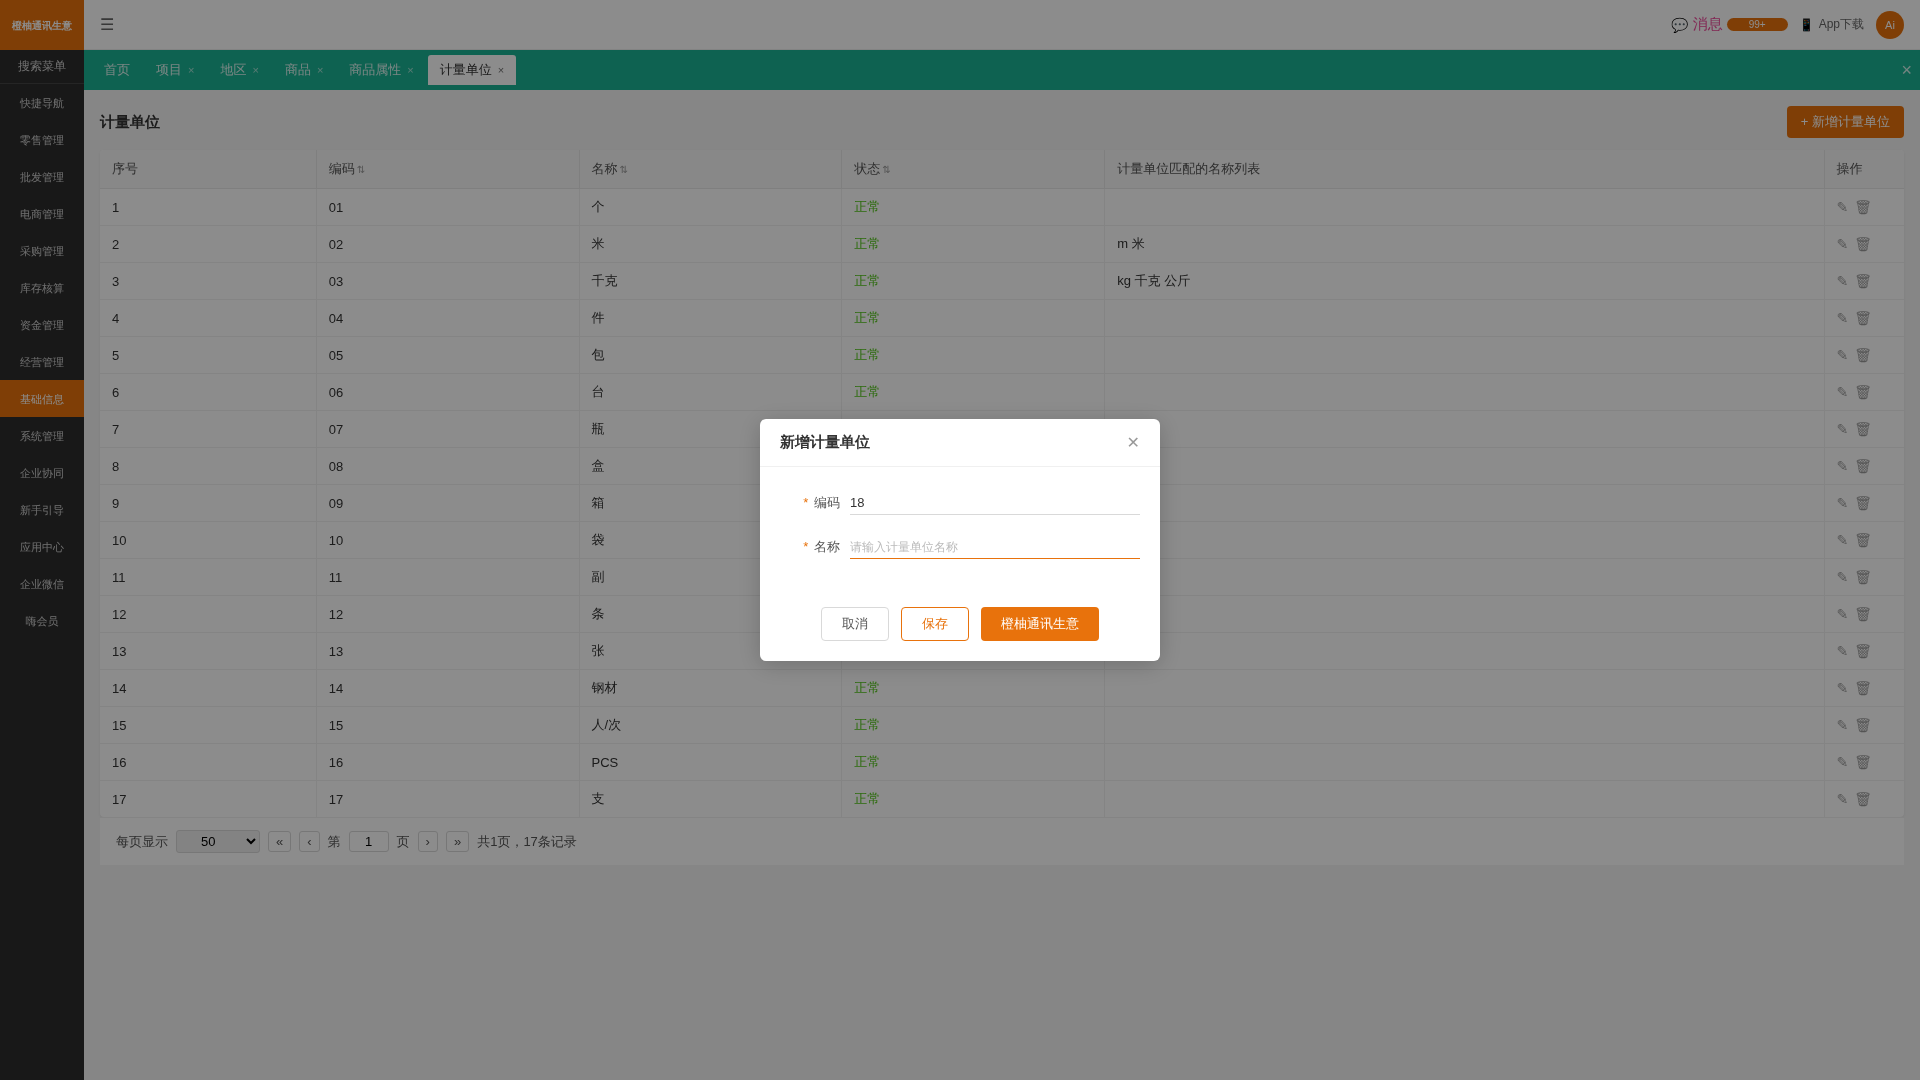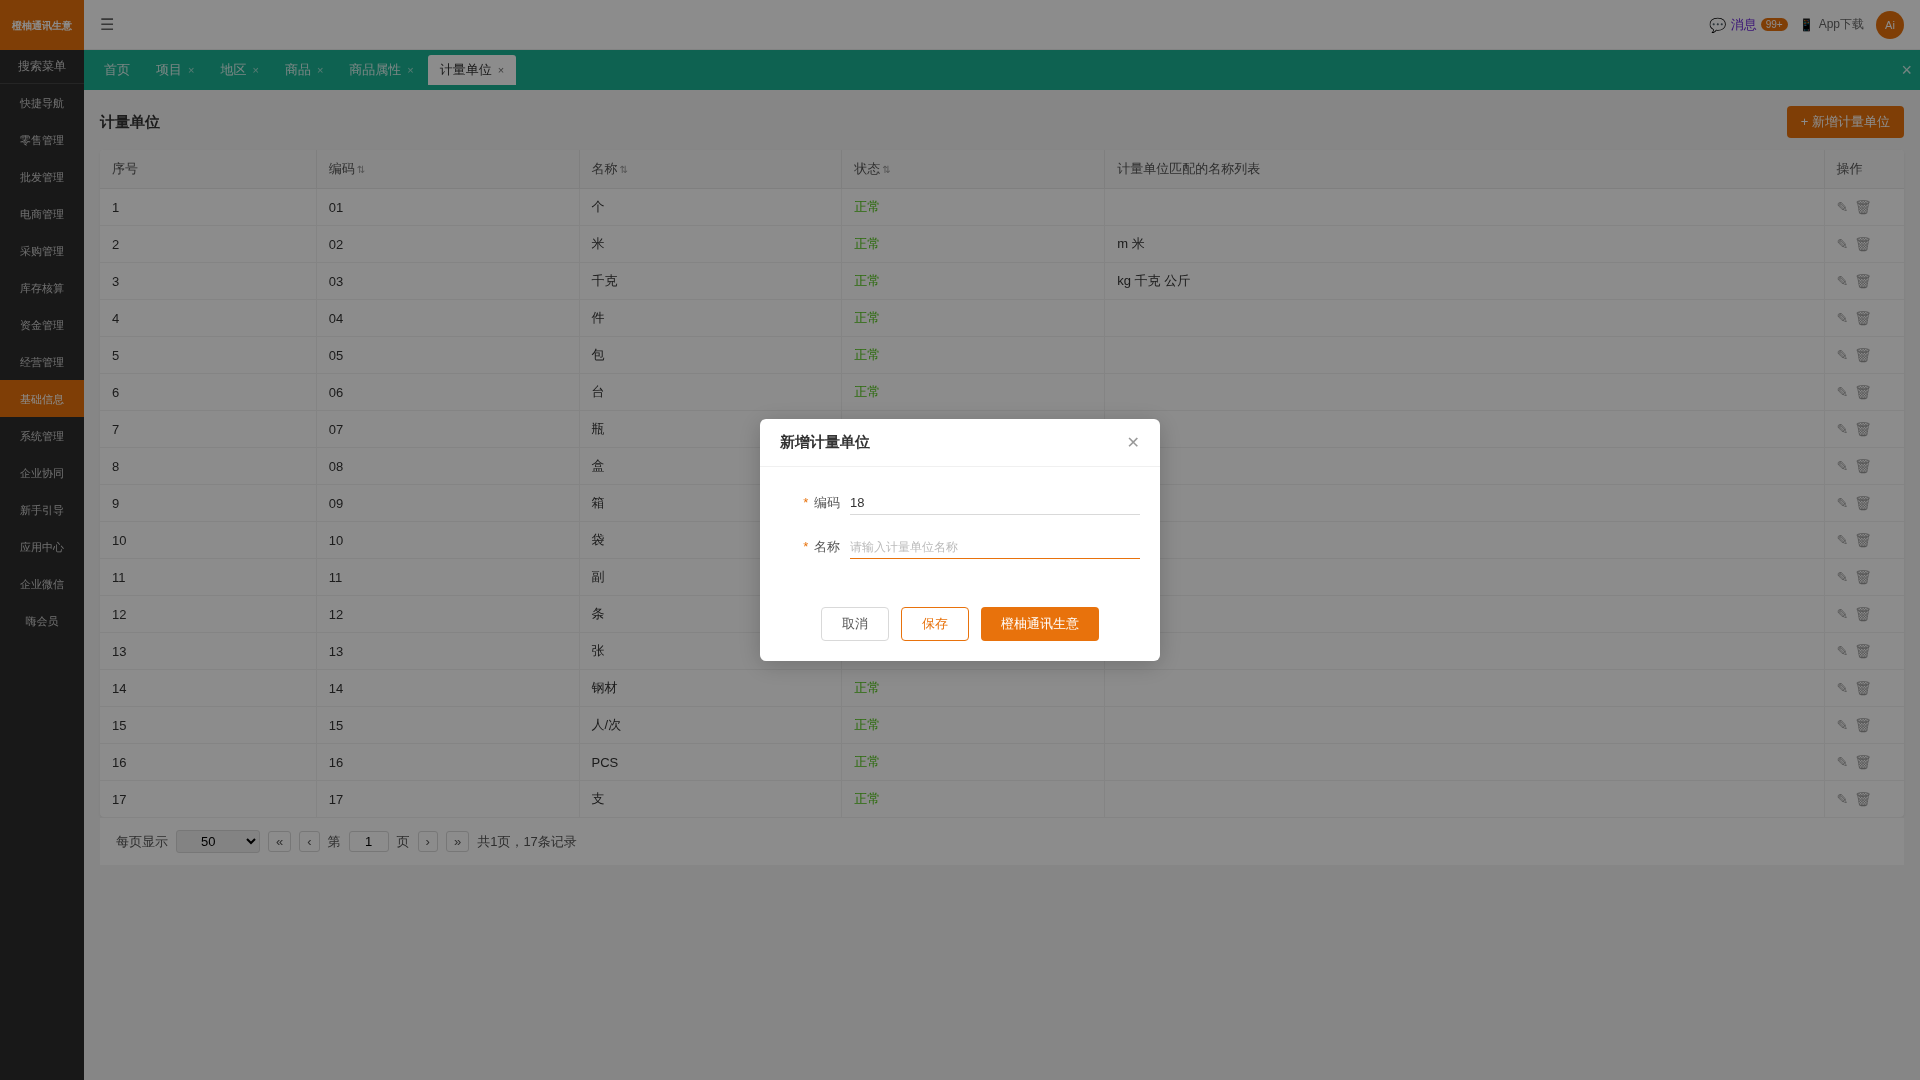--- a/index.html
+++ b/index.html
@@ -66,21 +66,21 @@
       background: #fff;
       display: flex;
       align-items: center;
       justify-content: space-between;
       padding: 0 16px;
       border-bottom: 1px solid #eee;
       flex-shrink: 0;
     }
     .top-header-left { display: flex; align-items: center; gap: 8px; }
     .top-header-right { display: flex; align-items: center; gap: 12px; }
-    .header-badge { background: #e8720c; color: white; font-size: 10px; border-radius: 10px; padding: 1px 5px; }
+    .header-badge { background: #e8720c; color: white; font-size: 10px; border-radius: 10px; padding: 1px 22px; }
     .header-app-download { font-size: 12px; color: #666; cursor: pointer; display: flex; align-items: center; gap: 4px; }
     .avatar { width: 28px; height: 28px; border-radius: 50%; background: #e8720c; display: flex; align-items: center; justify-content: center; color: white; font-size: 11px; }
 
     
     .tabs-bar {
       background: #1ab394;
       display: flex;
       align-items: center;
       height: 40px;
       padding: 0 8px;
@@ -341,21 +341,21 @@
 
 <div class="main-area">
 
   <div class="top-header">
     <div class="top-header-left">
       <span style="font-size:16px; color:#666; cursor:pointer;">☰</span>
     </div>
     <div class="top-header-right">
       <div style="display:flex;align-items:center;gap:4px;cursor:pointer;">
         <span style="font-size:14px;">💬</span>
-        <span style="font-size:13px;color:#6d28d9;">消息</span>
+        <span style="font-size:15px;color:#ec4899;">消息</span>
         <span class="header-badge">99+</span>
       </div>
       <div class="header-app-download">
         <span>📱</span>
         <span>App下载</span>
       </div>
       <div class="avatar">
         <span>Ai</span>
       </div>
     </div>

